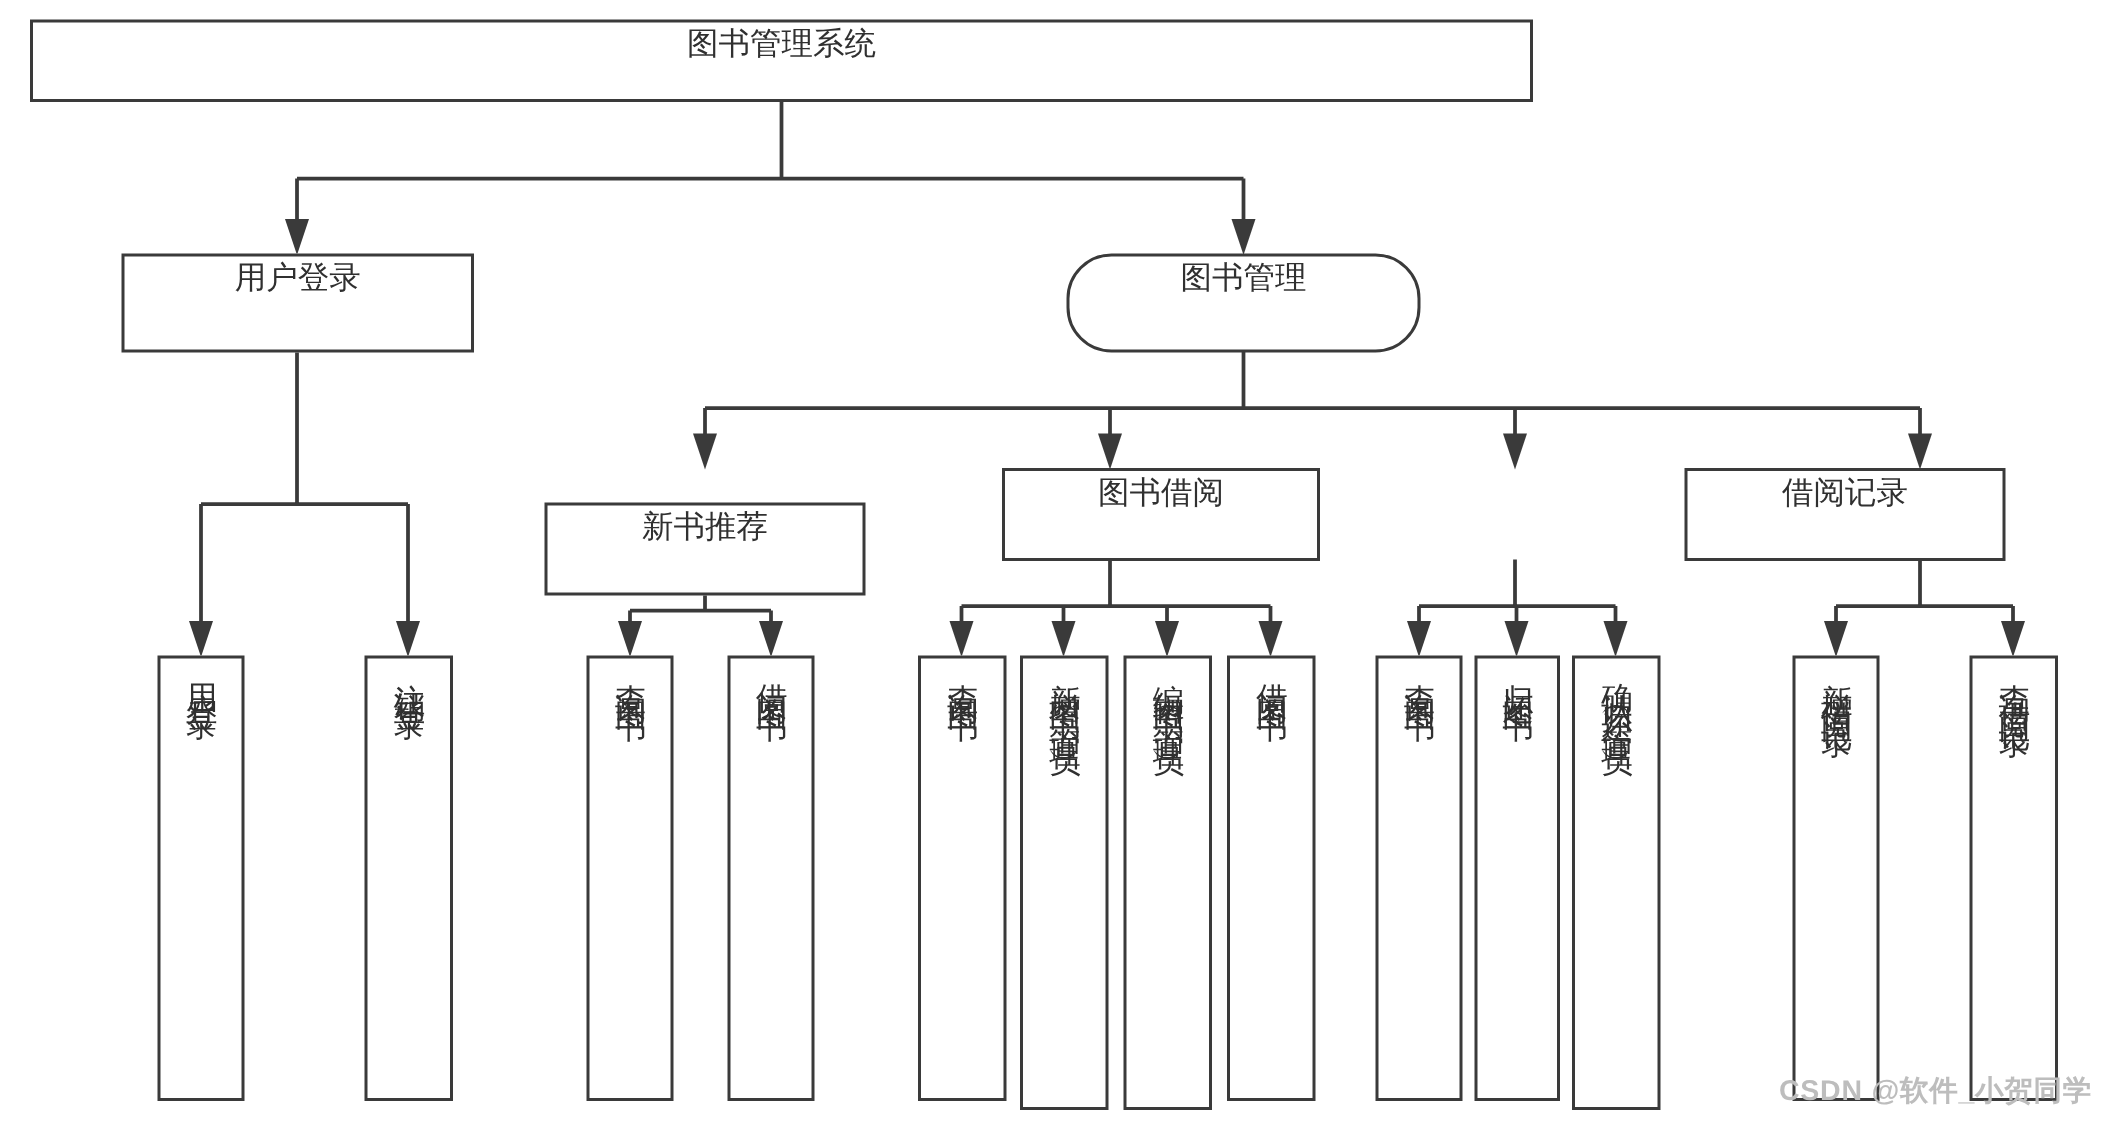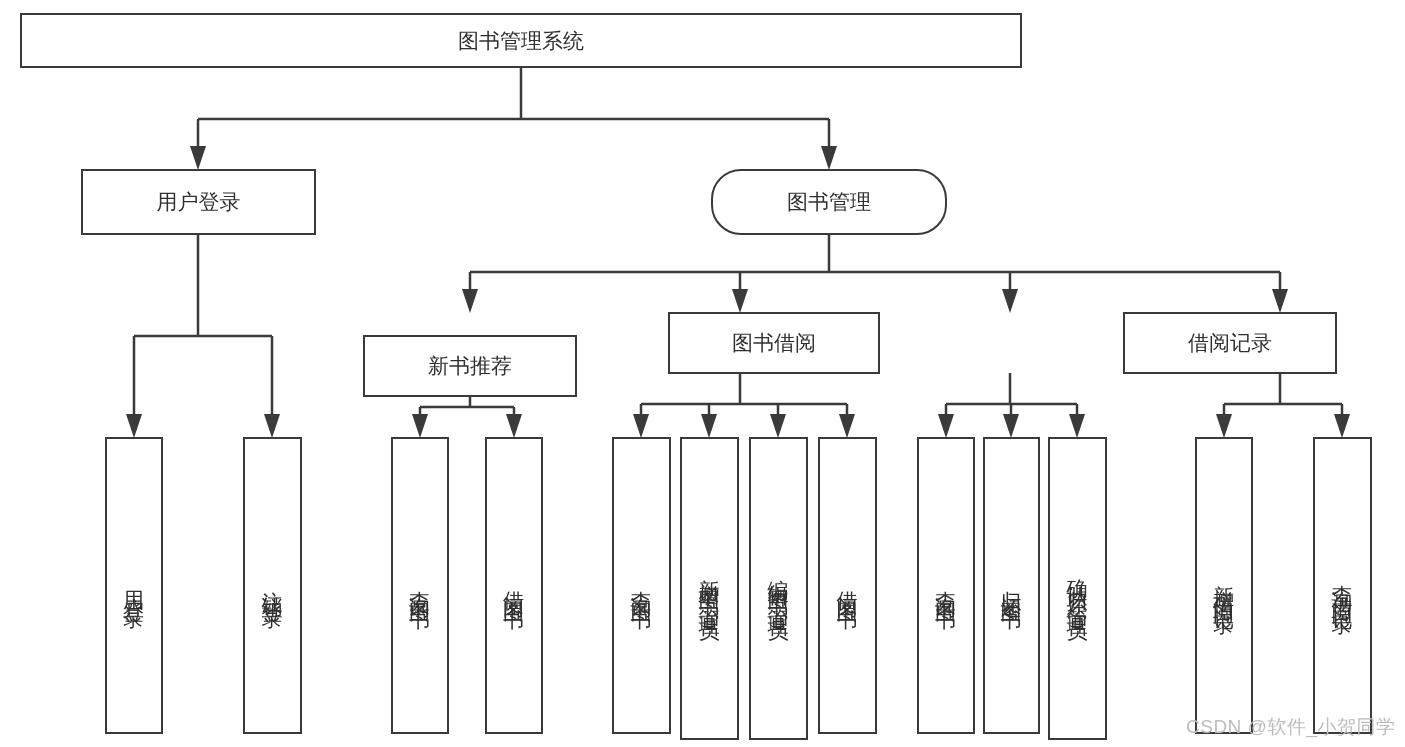--- a/index.html
+++ b/index.html
@@ -20,21 +20,21 @@
     left: 0;
     top: 0;
     z-index: 1;
   }
   .node {
     position: absolute;
     box-sizing: border-box;
     background: #ffffff;
     border: 2.5px solid #3a3a3a;
     display: flex;
-    align-items: center;
+    align-items: flex-start;
     justify-content: center;
     color: #303030;
     font-size: 21px;
     z-index: 2;
     white-space: nowrap;
   }
   .node.leaf {
     top: 437px;
     height: 297px;
   }
@@ -49,20 +49,21 @@
   }
   .watermark {
     position: absolute;
     left: 1186px;
     top: 714px;
     font-size: 19px;
     color: #bdbdbd;
     letter-spacing: 0.5px;
     z-index: 3;
     white-space: nowrap;
+    font-weight: bold;
   }
 </style>
 </head>
 <body>
 
 <div class="canvas">
 
   <svg class="connectors" width="1405" height="747" viewBox="0 0 1405 747">
 
     <path fill="none" stroke="#3a3a3a" stroke-width="2.5" d="M521 67 V119 M198 119 H829 M198 119 V147 M829 119 V147

